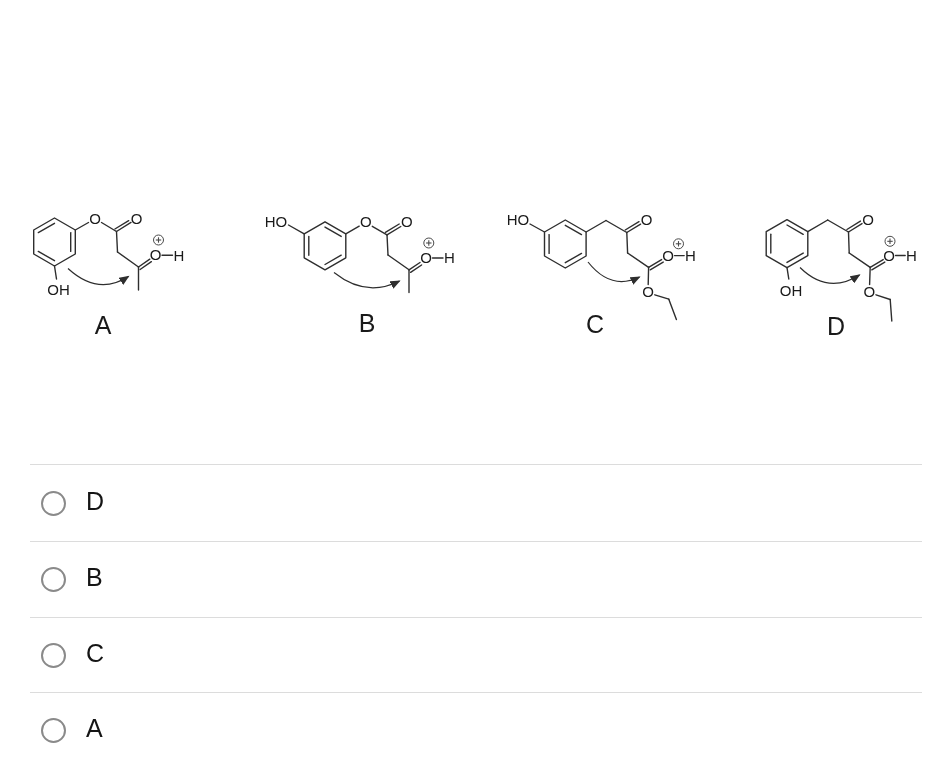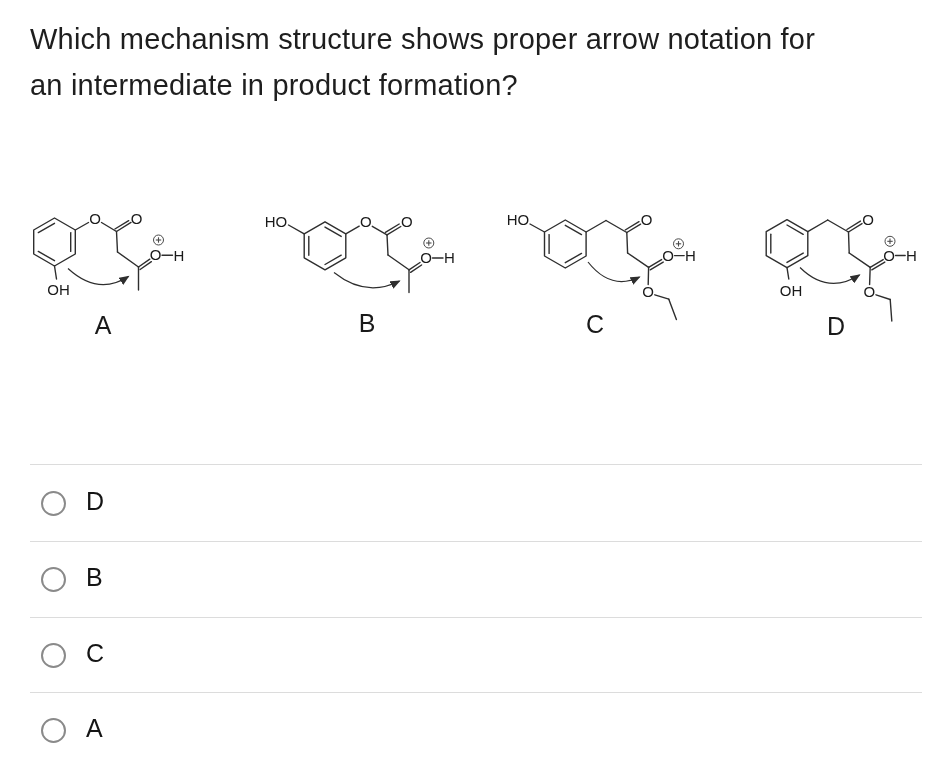--- a/index.html
+++ b/index.html
@@ -30,24 +30,20 @@
     width:25px; height:25px; border-radius:50%; border:2px solid #8a8a8a;
     background:#ffffff; box-sizing:border-box; flex:0 0 auto;
   }
   .option-label { font-size:25px; color:#151515; line-height:1; padding-bottom:3px; }
 </style>
 </head>
 <body>
 
 <div class="page">
 
-  <div class="question">
-    <div>Which mechanism structure shows proper arrow notation for</div>
-    <div>an intermediate in product formation?</div>
-  </div>
 
   <svg class="structures-svg" width="944" height="160" viewBox="0 185 944 160">
     <defs>
       <marker id="arrh" markerWidth="9" markerHeight="7" refX="7.5" refY="3.5" orient="auto">
         <path d="M0,0 L8.5,3.5 L0,7 z" fill="#2e2e2e"></path>
       </marker>
     </defs>
 
     <g>
       <polygon class="ringp" points="54.5,218 75.3,230 75.3,254 54.5,266 33.7,254 33.7,230"></polygon>

